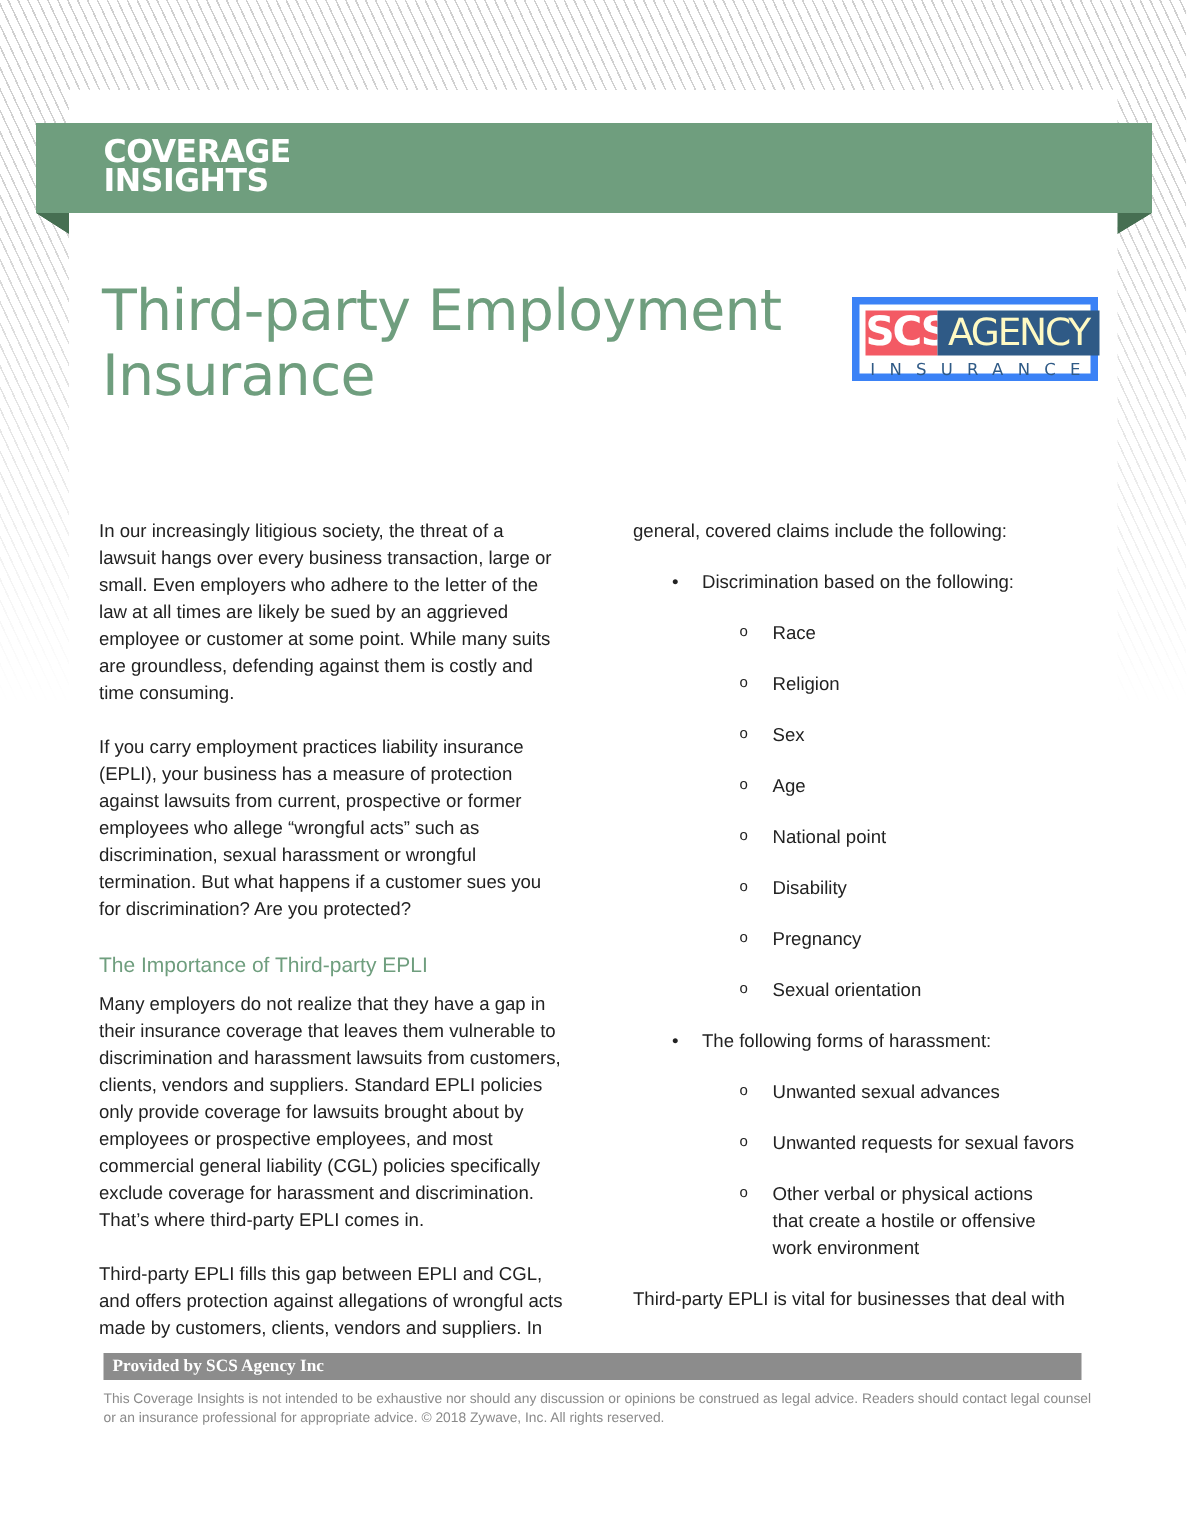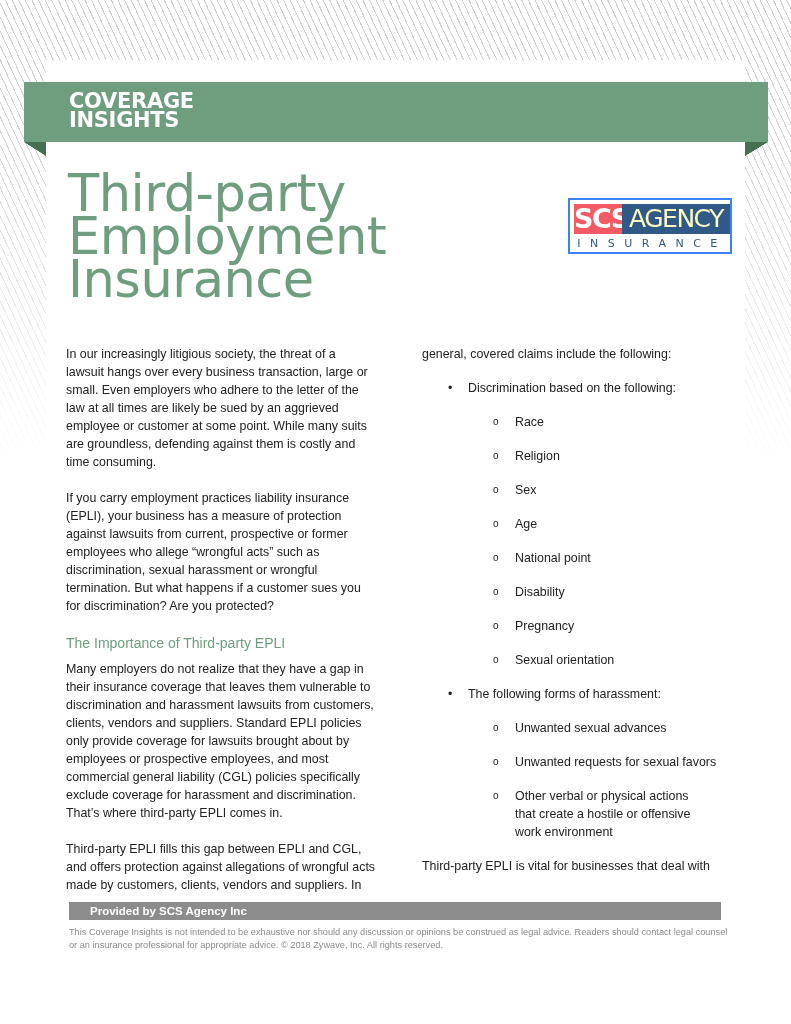--- a/index.html
+++ b/index.html
@@ -27,28 +27,28 @@
   .fold-r {
     position:absolute; left:745px; top:142px; width:23px; height:14px;
     background:linear-gradient(to top left, transparent 49%, #466f52 51%);
   }
   .brand {
     position:absolute; left:69px; top:92px; color:#ffffff;
     font-family:"DejaVu Sans", sans-serif; font-weight:bold;
     font-size:21px; line-height:19px; letter-spacing:-0.3px;
   }
   .title {
-    position:absolute; left:68px; top:172px; width:500px; margin:0;
+    position:absolute; left:68px; top:186px; width:500px; margin:0;
     color:#6f9e7e; font-weight:normal;
     font-family:"DejaVu Sans", sans-serif;
-    font-size:51px; line-height:43px; letter-spacing:-0.5px;
+    font-size:38px; line-height:43px; letter-spacing:-0.5px;
   }
   .logo {
     position:absolute; left:568px; top:198px; width:164px; height:56px;
-    border:2px solid #3b82f6; background:#fff; box-sizing:border-box;
+    border:5px solid #3b82f6; background:#fff; box-sizing:border-box;
   }
   .logo .scs {
     position:absolute; left:4px; top:4px; width:48px; height:30px; background:#f35a64;
     color:#fff; font-size:27px; line-height:30px; text-align:center; letter-spacing:-1.5px;
     font-family:"DejaVu Sans", sans-serif; font-weight:bold;
   }
   .logo .agency {
     position:absolute; left:52px; top:4px; width:108px; height:30px; background:#2f5a86;
     color:#fef9c3; font-size:25px; line-height:30px; text-align:center; letter-spacing:-1.5px;
     font-family:"DejaVu Sans", sans-serif;
@@ -67,21 +67,21 @@
   }
   .col-right { left:422px; top:345px; width:310px; }
   .list { list-style:none; margin:0; padding:0; }
   .li-bullet { position:relative; padding-left:46px; margin-top:16px; }
   .li-bullet .mark { position:absolute; left:26px; top:0; }
   .li-sub { position:relative; padding-left:93px; margin-top:16px; }
   .li-sub .mark { position:absolute; left:71px; top:0; font-size:10px; }
   .after-list { margin-top:16px !important; }
   .footer-bar {
     position:absolute; left:69px; top:902px; width:652px; height:18px; background:#8c8c8c;
-    color:#fff; font-weight:bold; font-size:11.5px; line-height:18px; box-sizing:border-box; padding-left:21px;
+    color:#fff; font-weight:bold; font-size:11.5px; line-height:18px; box-sizing:border-box; padding-left:6px;font-family:Liberation Serif, serif;
   }
   .disclaimer {
     position:absolute; left:69px; top:926px; width:660px; color:#8a8a8a;
     font-size:9.2px; line-height:13px;
   }
 </style>
 </head>
 <body>
 
 <div class="stripes"></div>

